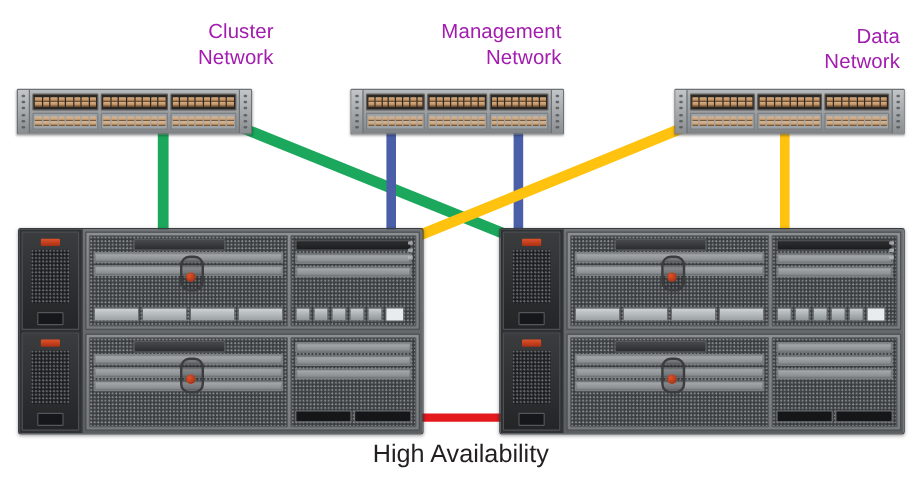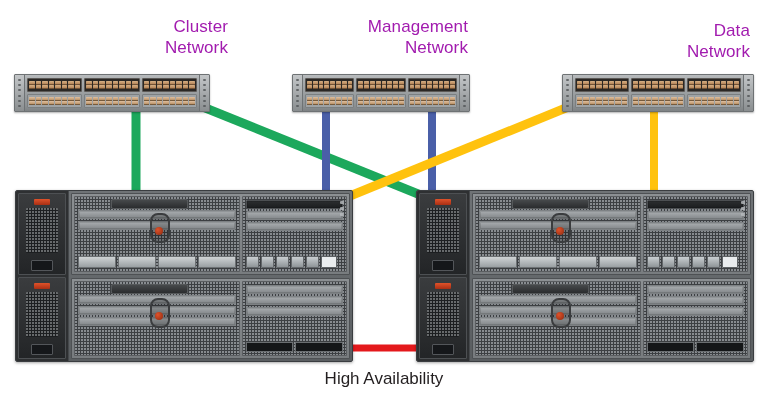--- a/index.html
+++ b/index.html
@@ -14,21 +14,21 @@
     position:absolute;text-align:right;color:#a21caf;
     font-size:17px;line-height:21px;font-weight:400;letter-spacing:.1px;
     white-space:pre-line;
   }
   #label-cluster{left:38px;top:16px;width:190px;}
   #label-management{left:278px;top:16px;width:190px;}
   #label-data{left:560px;top:0;width:190px;margin-top:20px;}
 
   #label-ha{
     position:absolute;left:234px;top:368px;width:300px;text-align:center;
-    color:#231f20;font-size:17px;line-height:21px;
+    color:#231f20;font-size:21px;line-height:21px;
   }
 
   
   .switch{position:absolute;height:38px;}
   #switch-cluster{left:14px;top:74px;width:196px;}
   #switch-management{left:292px;top:74px;width:178px;}
   #switch-data{left:562px;top:74px;width:192px;}
 
   .sw-body{
     position:absolute;inset:0;

